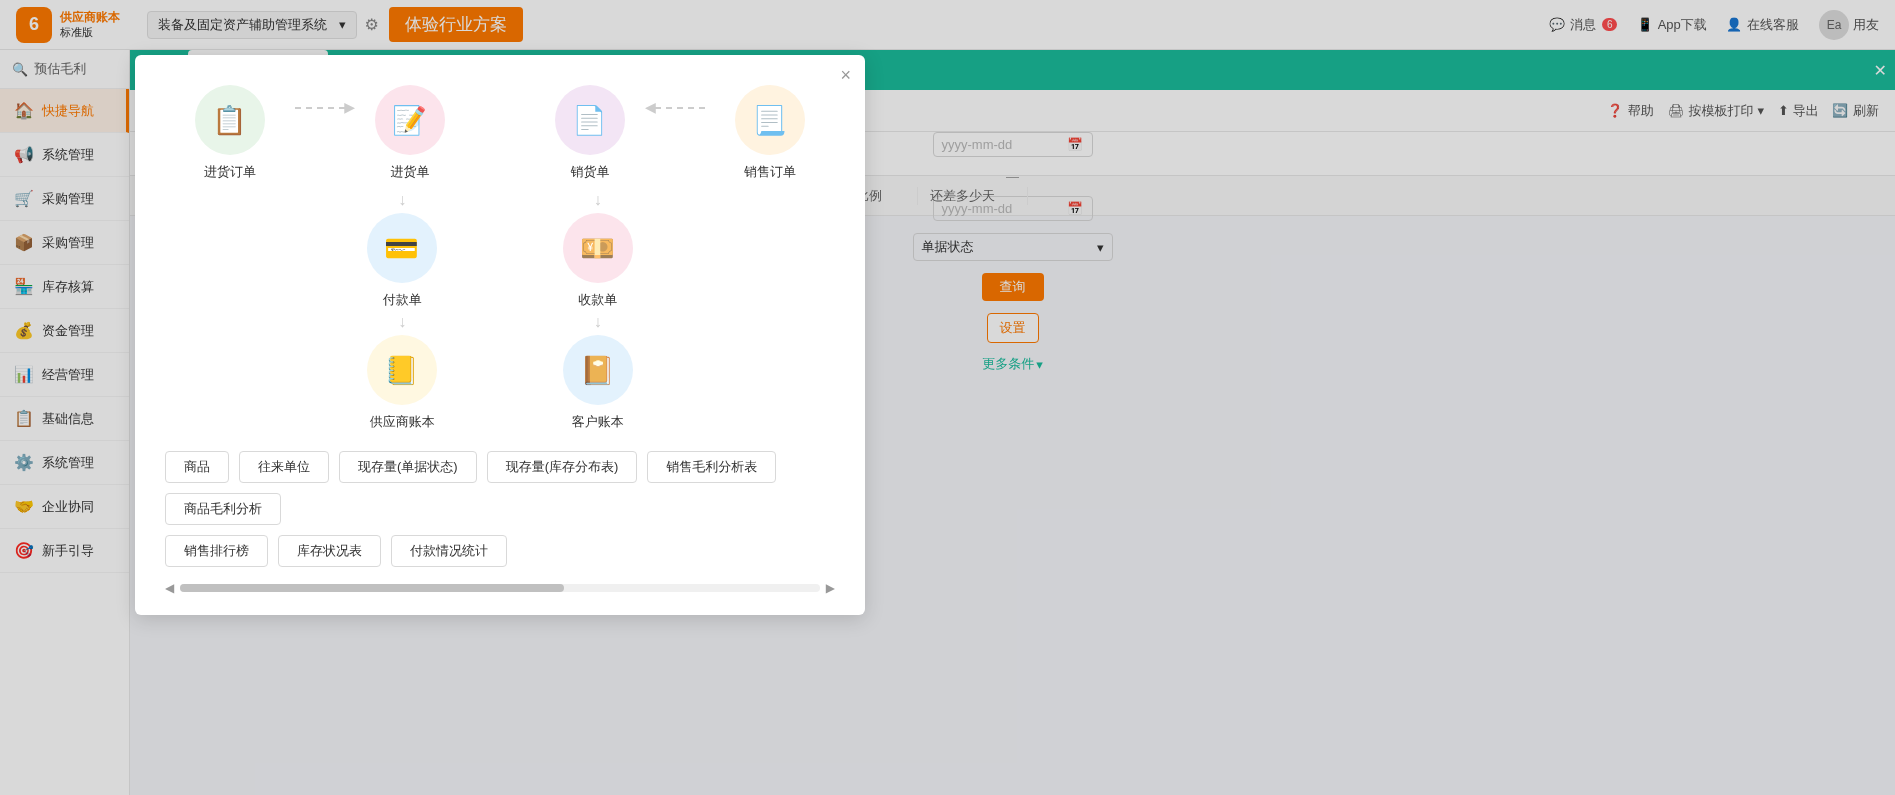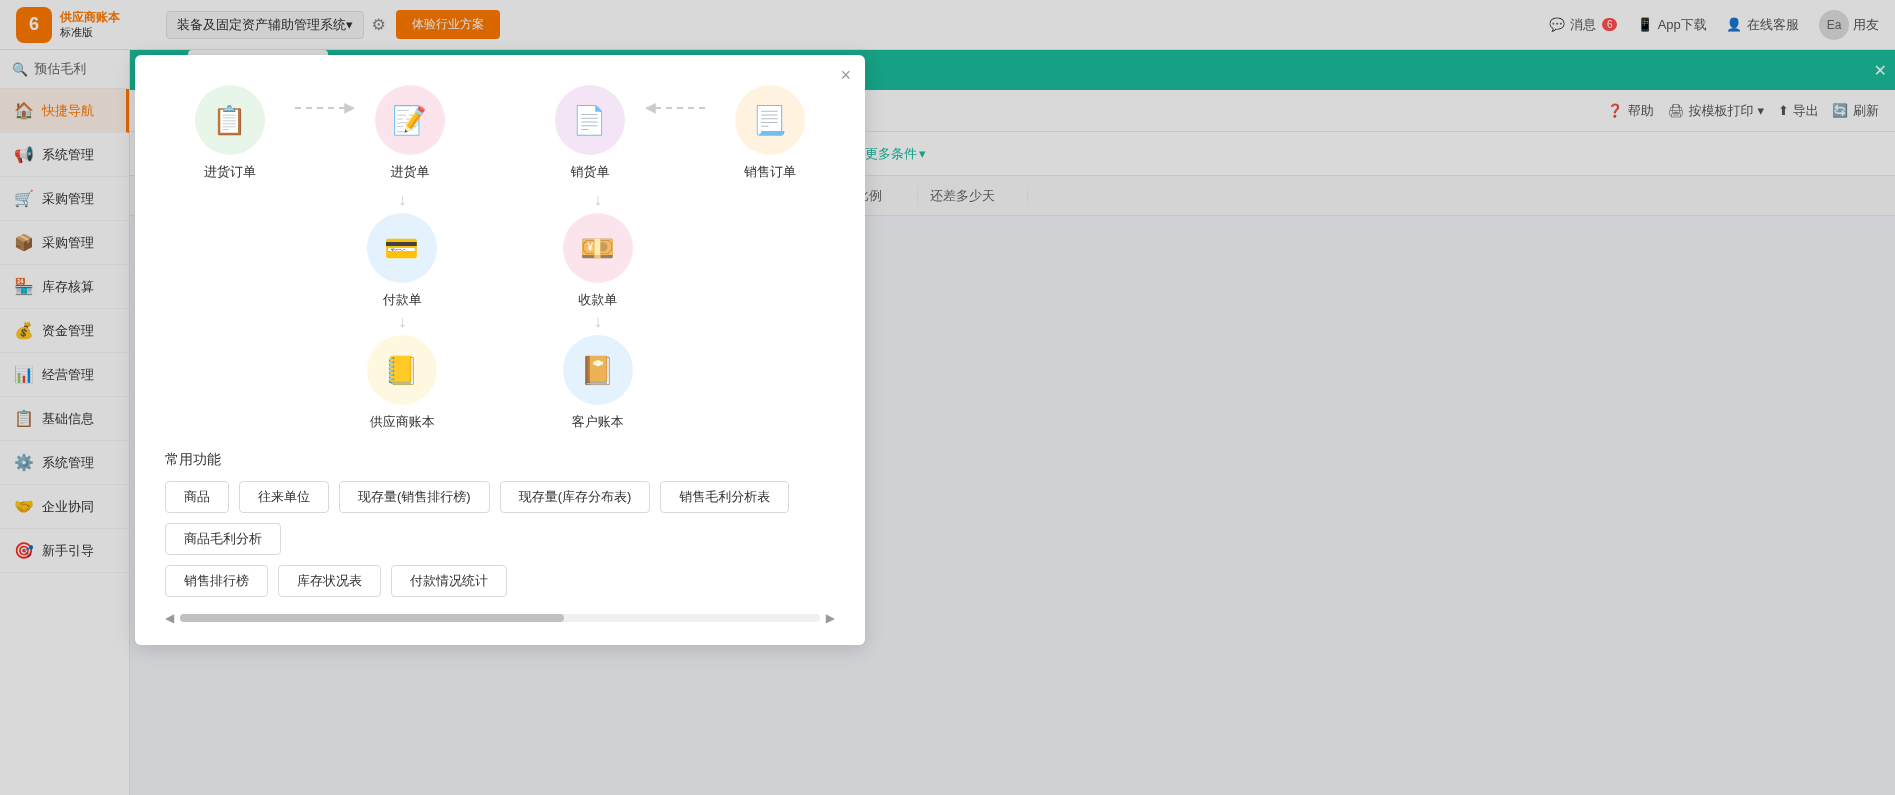--- a/index.html
+++ b/index.html
@@ -25,28 +25,28 @@
     .logo-icon {
       width: 36px; height: 36px;
       background: #ff7a00;
       border-radius: 8px;
       display: flex; align-items: center; justify-content: center;
       color: white; font-size: 18px; font-weight: bold;
     }
     .logo-text { font-size: 11px; color: #333; line-height: 1.3; }
     .logo-text .brand { color: #ff7a00; font-weight: bold; font-size: 12px; }
     .system-selector {
-      display: flex; align-items: center; gap: 0;
+      display: flex; align-items: center; gap: 12px;
       background: #f5f5f5; border: 1px solid #e0e0e0; border-radius: 4px;
-      padding: 4px 10px; cursor: pointer; margin-left: 20px;
+      padding: 4px 10px; cursor: pointer; margin-left: 1px;
     }
     .system-selector span { font-size: 13px; color: #333; }
     .trial-btn {
       background: #ff7a00; color: white; border: none;
-      padding: 6px 16px; border-radius: 4px; cursor: pointer; font-size: 12px; margin-left: 10px;
+      padding: 6px 16px; border-radius: 4px; cursor: pointer; font-size: 17px; margin-left: 10px;
     }
     .header-right {
       margin-left: auto;
       display: flex; align-items: center; gap: 20px;
     }
     .header-icon-item {
       display: flex; align-items: center; gap: 4px;
       cursor: pointer; color: #555; font-size: 13px;
     }
     .badge {
@@ -135,20 +135,21 @@
       color: #555; cursor: pointer; font-size: 13px;
     }
 
     
     .filter-row {
       height: 44px;
       background: #fff;
       display: flex; align-items: center;
       padding: 0 16px; gap: 12px;
       border-bottom: 1px solid #e8e8e8;
+      flex-direction: column;
     }
     .date-input {
       border: 1px solid #d9d9d9; border-radius: 4px;
       padding: 4px 8px; width: 160px; font-size: 13px; color: #bbb;
       display: flex; align-items: center; gap: 6px;
     }
     .status-select {
       border: 1px solid #d9d9d9; border-radius: 4px;
       padding: 4px 8px; width: 200px; font-size: 13px; color: #333;
       display: flex; align-items: center; justify-content: space-between;
@@ -519,25 +520,24 @@
       <div class="wf-circle" style="background:#e3f2fd; width:70px;height:70px;">
         <span style="font-size:28px; color:#29b6f6;">📔</span>
       </div>
       <span class="wf-label">客户账本</span>
     </div>
     <div style="width:60px;max-width:60px;"></div>
     <div style="width:130px;"></div>
   </div>
 
   <div>
-    <div class="common-func-title">常用功能</div>
     <div class="func-buttons">
       <button class="func-btn">商品</button>
       <button class="func-btn">往来单位</button>
-      <button class="func-btn">现存量(销售排行榜)</button>
+      <button class="func-btn">现存量(单据状态)</button>
       <button class="func-btn">现存量(库存分布表)</button>
       <button class="func-btn">销售毛利分析表</button>
       <button class="func-btn">商品毛利分析</button>
     </div>
     <div class="func-buttons" style="margin-top:10px;">
       <button class="func-btn">销售排行榜</button>
       <button class="func-btn">库存状况表</button>
       <button class="func-btn">付款情况统计</button>
     </div>
   </div>

